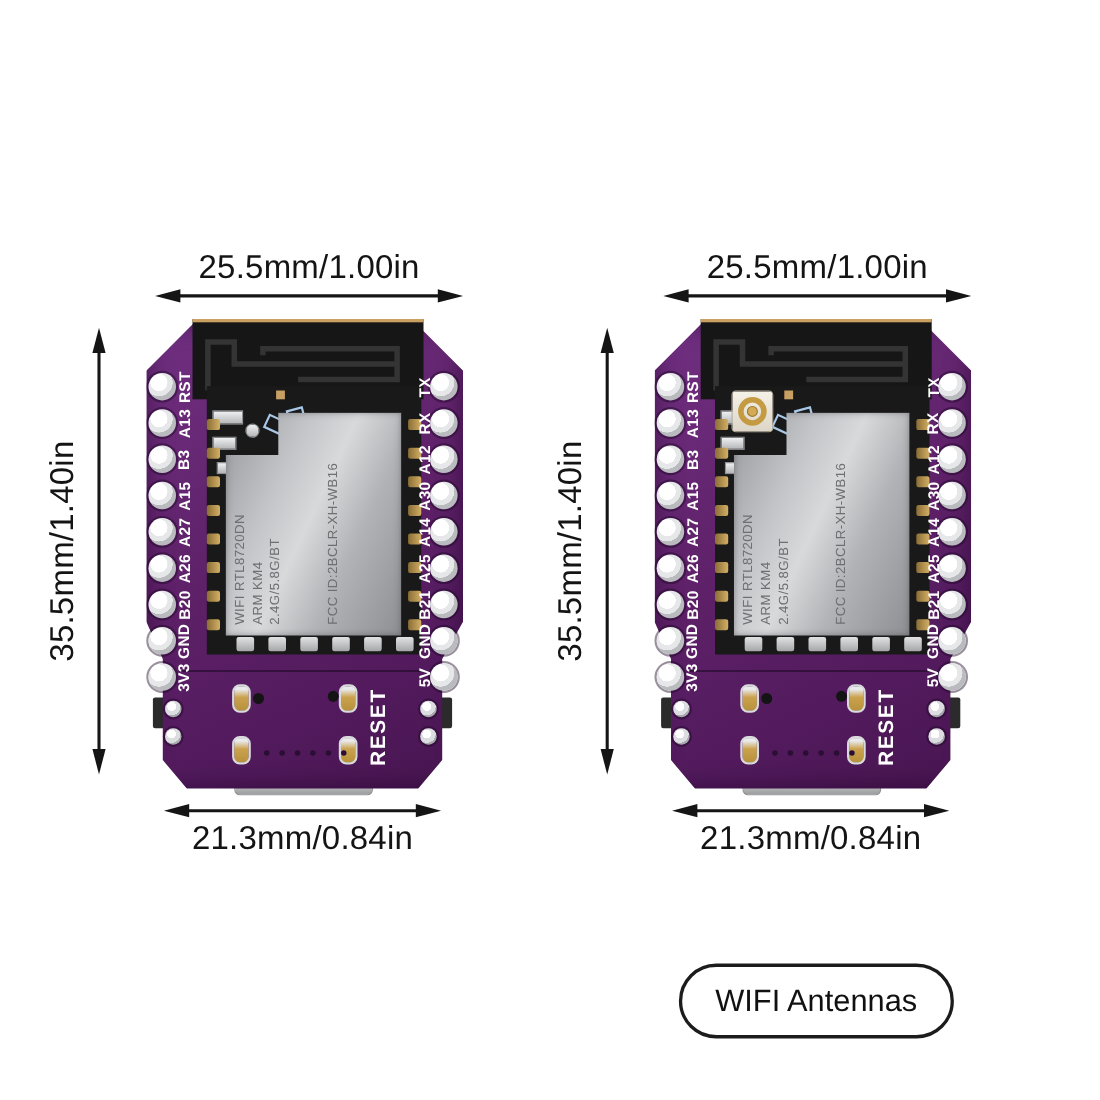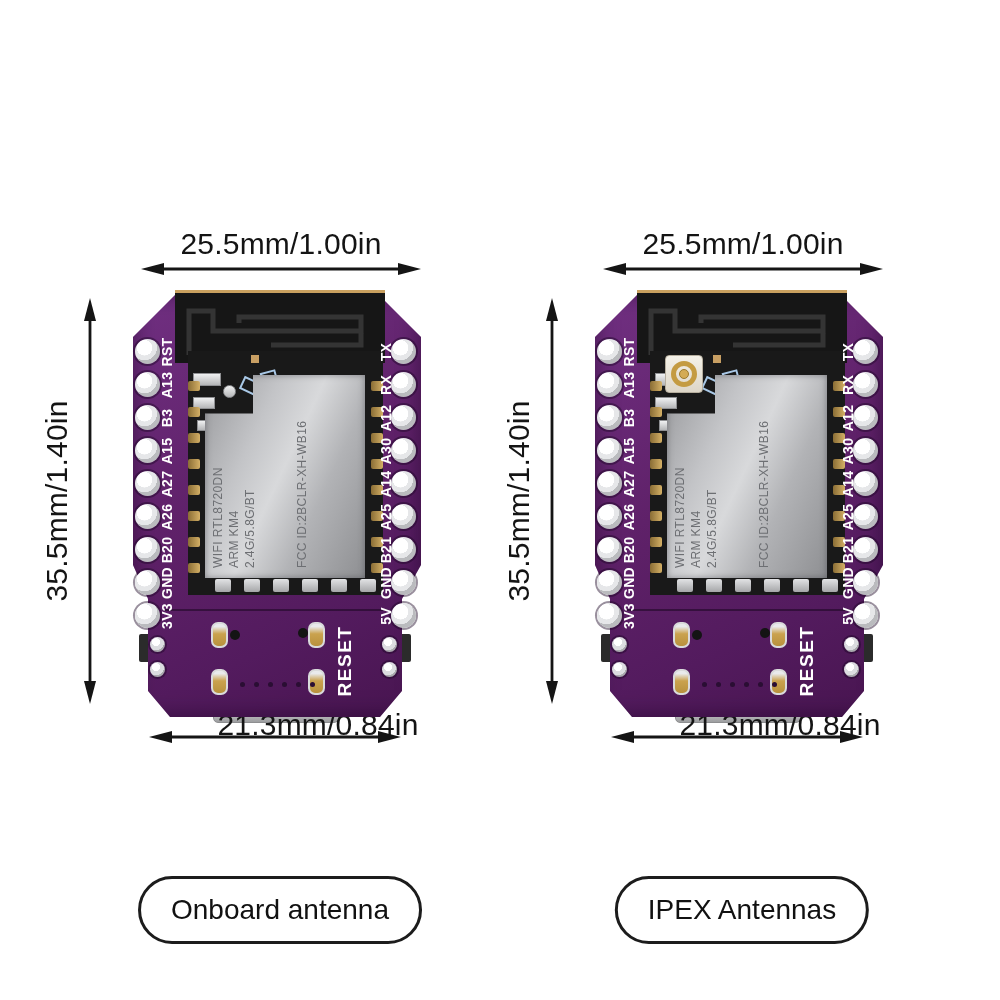--- a/index.html
+++ b/index.html
@@ -4,21 +4,21 @@
 <style>
   html,body{margin:0;padding:0;}
   body{width:1000px;height:1000px;background:#ffffff;position:relative;overflow:hidden;
        font-family:"Liberation Sans",sans-serif;color:#161616;}
   .group{position:absolute;top:0;left:0;width:500px;height:1000px;text-decoration:underline;}
   .group.g2{left:462px;}
 
   
   .dim{position:absolute;font-size:30px;font-weight:500;letter-spacing:.2px;color:#141414;white-space:nowrap;}
   .dim-top{top:227px;transform:translateX(-50%);}
-  .dim-bottom{top:708px;transform:translateX(-50%);margin-left:43px;}
+  .dim-bottom{top:746px;transform:translateX(-50%);}
   .dim-side{top:501px;transform:translate(-50%,-50%) rotate(-90deg);}
   .arrow{position:absolute;}
 
   
   .caption{position:absolute;top:876px;transform:translateX(-50%);height:62px;
            border:3px solid #1c1c1c;border-radius:34px;padding:0 30px;display:flex;
            align-items:center;justify-content:center;font-size:28px;font-weight:500;
            color:#111;background:#fff;white-space:nowrap;}
 
   
@@ -270,21 +270,20 @@
     <div class="mnt m4"></div>
     <span class="reset">RESET</span>
   </div>
 
   <svg class="arrow" style="left:148px;top:729px;" width="254" height="16" viewBox="0 0 254 16">
     <line x1="16" y1="8" x2="238" y2="8" stroke="#151515" stroke-width="2.8"></line>
     <polygon points="1,8 24,2 24,14" fill="#151515"></polygon>
       <polygon points="253,8 230,2 230,14" fill="#151515"></polygon>
   </svg>
   <div class="dim dim-bottom" style="left:275px;">21.3mm/0.84in</div>
-  <div class="caption" style="left:280px;">Onboard antenna</div>
 </section>
 
 <section class="group g2">
   <div class="dim dim-top" style="left:281px;">25.5mm/1.00in</div>
   <svg class="arrow" style="left:140px;top:261px;" width="282" height="16" viewBox="0 0 282 16">
     <line x1="16" y1="8" x2="266" y2="8" stroke="#151515" stroke-width="2.8"></line>
     <polygon points="1,8 24,2 24,14" fill="#151515"></polygon>
       <polygon points="281,8 258,2 258,14" fill="#151515"></polygon>
   </svg>
   <span class="dim dim-side" style="left:57px;">35.5mm/1.40in</span>
@@ -453,14 +452,14 @@
     <div class="mnt m4"></div>
     <span class="reset">RESET</span>
   </div>
 
   <svg class="arrow" style="left:148px;top:729px;" width="254" height="16" viewBox="0 0 254 16">
     <line x1="16" y1="8" x2="238" y2="8" stroke="#151515" stroke-width="2.8"></line>
     <polygon points="1,8 24,2 24,14" fill="#151515"></polygon>
       <polygon points="253,8 230,2 230,14" fill="#151515"></polygon>
   </svg>
   <div class="dim dim-bottom" style="left:275px;">21.3mm/0.84in</div>
-  <div class="caption" style="left:280px;">IPEX Antennas</div>
+  <div class="caption" style="left:280px;">WIFI Antennas</div>
 </section>
 
 </body></html>

